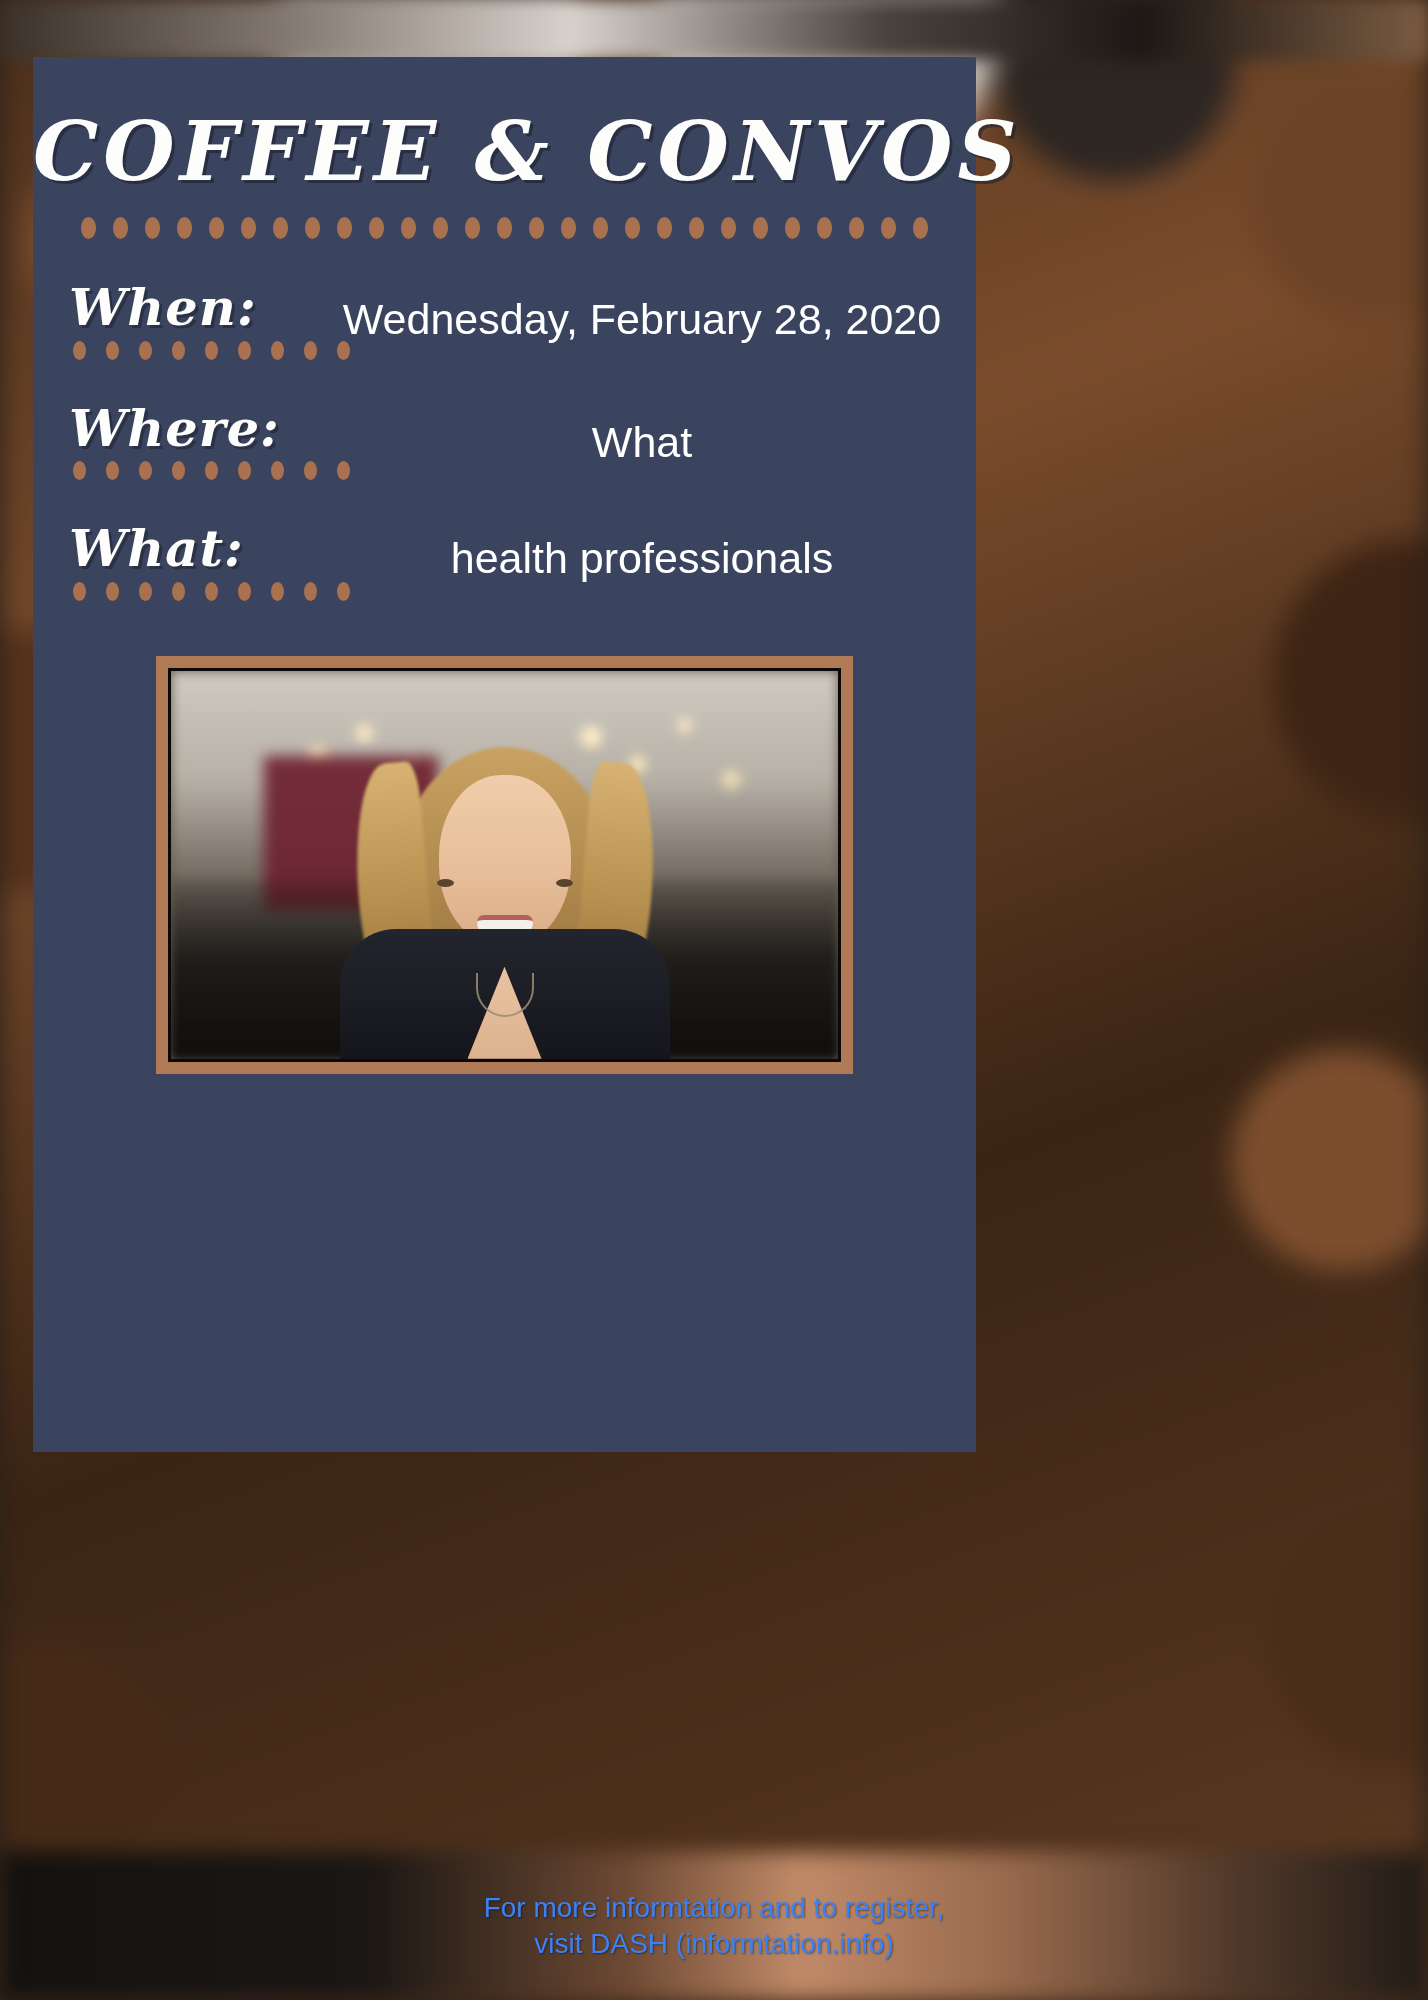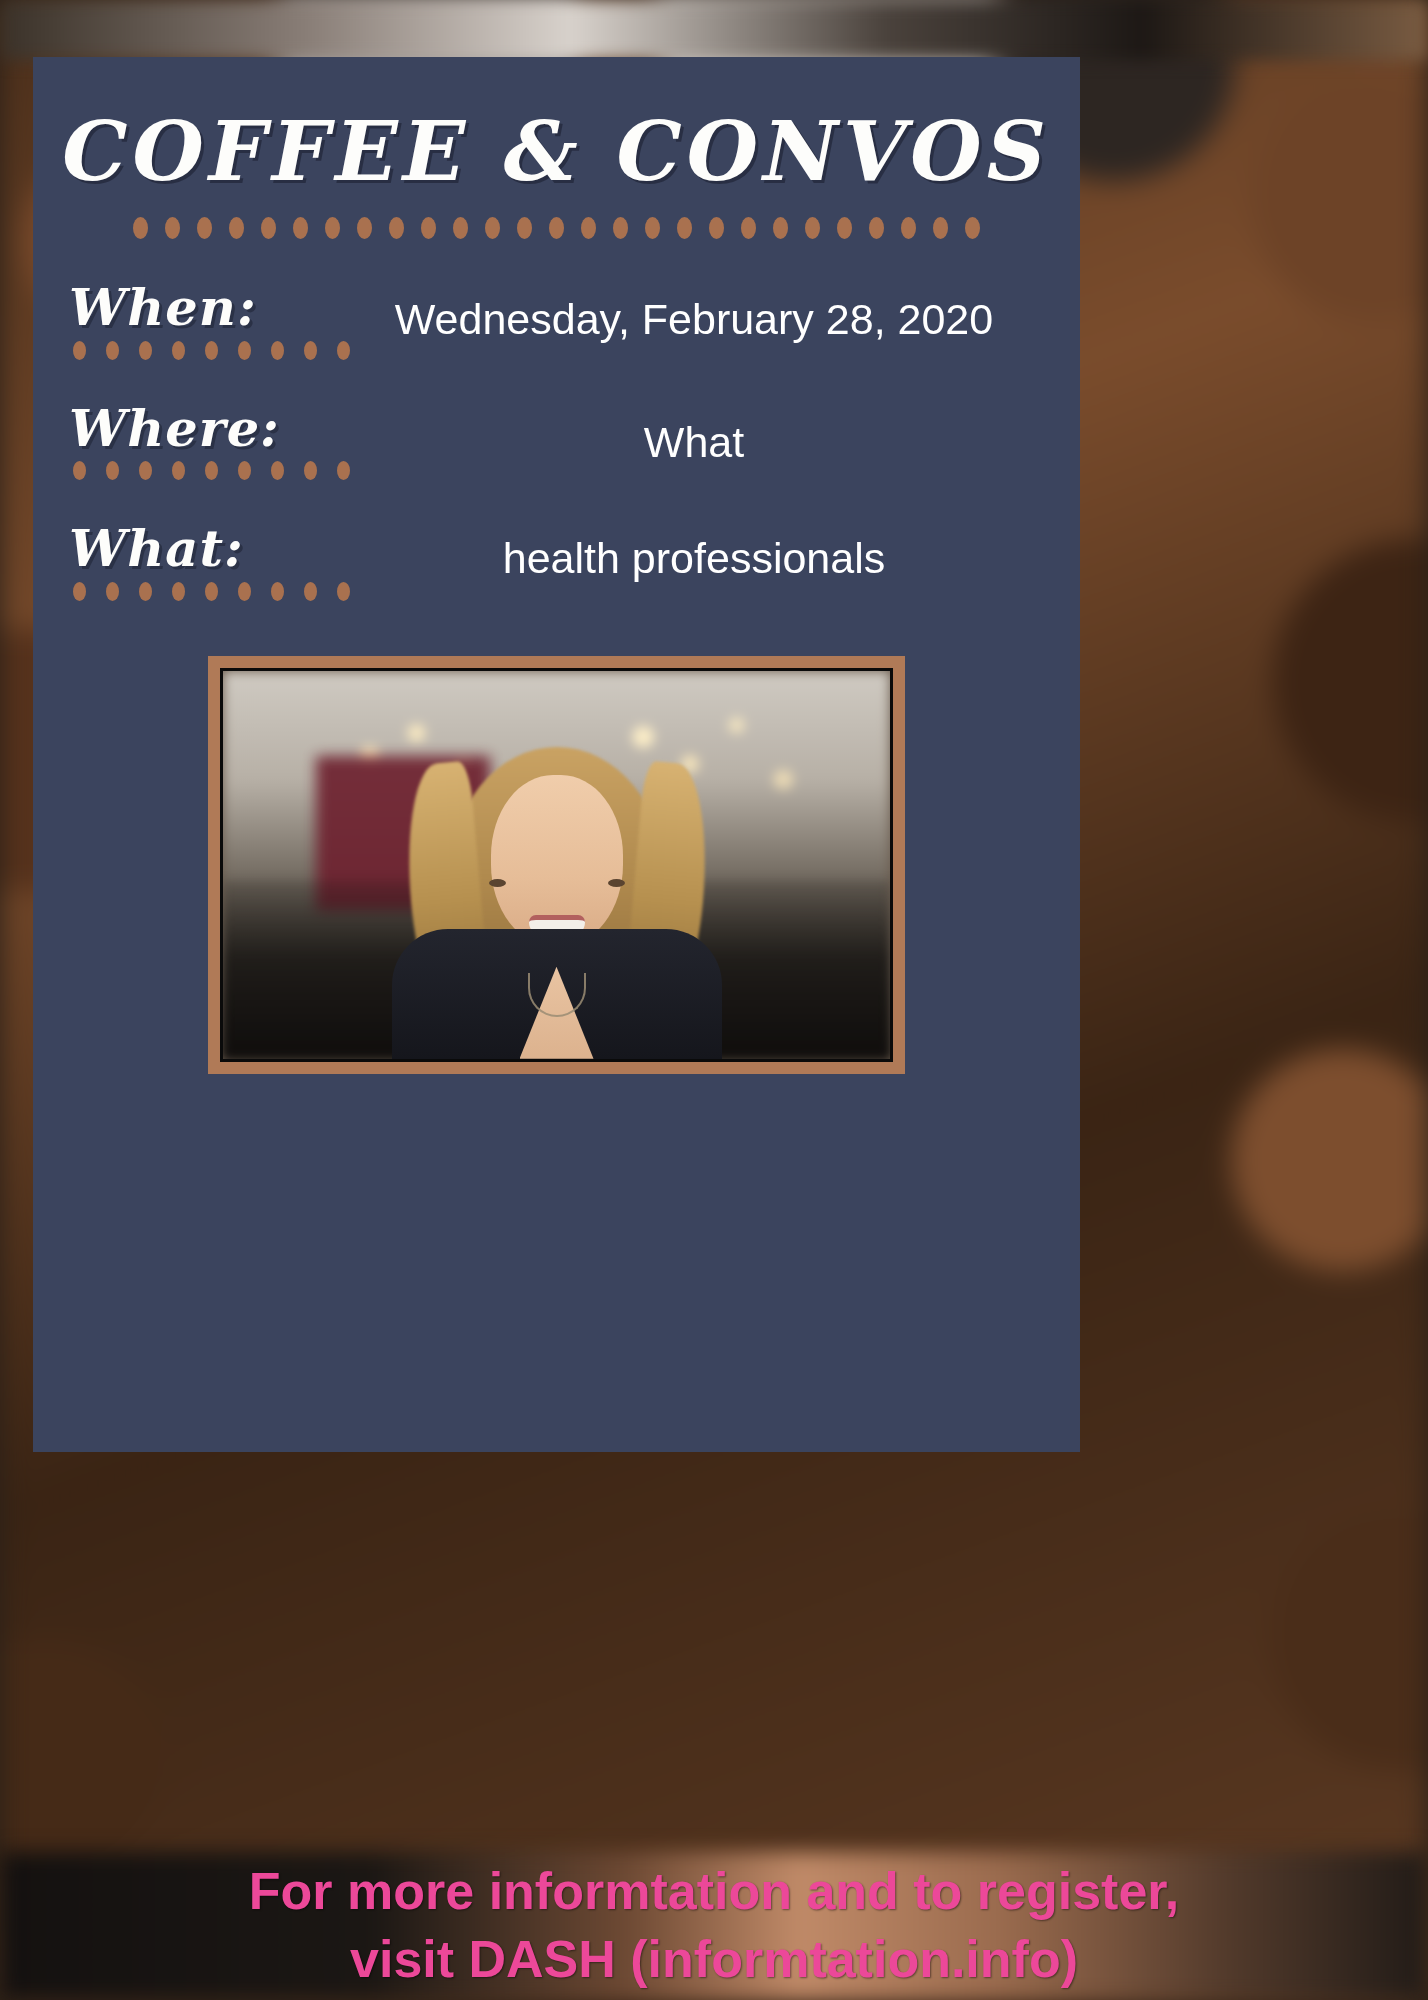--- a/index.html
+++ b/index.html
@@ -32,21 +32,21 @@
   #bg-top-strip {
     position:absolute; left:0; top:0; width:1428px; height:60px;
     background:linear-gradient(90deg,#3a3128 0%,#8b8079 22%,#d8d2cc 40%,#4a423c 62%,#1d1815 80%,#7a5c42 100%);
     filter:blur(8px);
   }
 
   
   #poster {
     position:absolute;
     left:33px; top:57px;
-    width:1047px; height:1395px;
+    width:943px; height:1395px;
     background:#3b445e;
     z-index:2;
   }
 
   
   #title {
     text-align:center;
     font-family:"DejaVu Serif", serif;
     font-weight:bold;
     font-style:italic;
@@ -238,23 +238,23 @@
     background:linear-gradient(90deg,#171310 0%,#241d18 22%,#3a2d24 40%,#a7毛 40%,#b0775a 56%,#8a6148 72%,#6d4a36 88%,#2a211b 100%);
     filter:blur(6px);
   }
   #footer-bg2 {
     position:absolute; inset:0;
     background:linear-gradient(90deg,#141110 0%,#1b1714 26%,#6e4a34 44%,#c08a68 56%,#9a6b4e 70%,#523a2b 86%,#211b17 100%);
     filter:blur(10px);
   }
   .footer-line {
     position:relative; z-index:1;
-    color:#ec4899;
-    font-size:52px;
-    font-weight:bold;
+    color:#3b82f6;
+    font-size:28px;
+    font-weight:normal;
     line-height:1.3;
     text-shadow:1px 1px 2px rgba(0,0,0,.45);
   }
 </style>
 </head>
 <body>
 
 <div id="bg-photo"></div>
 <div id="bg-top-strip"></div>
 

